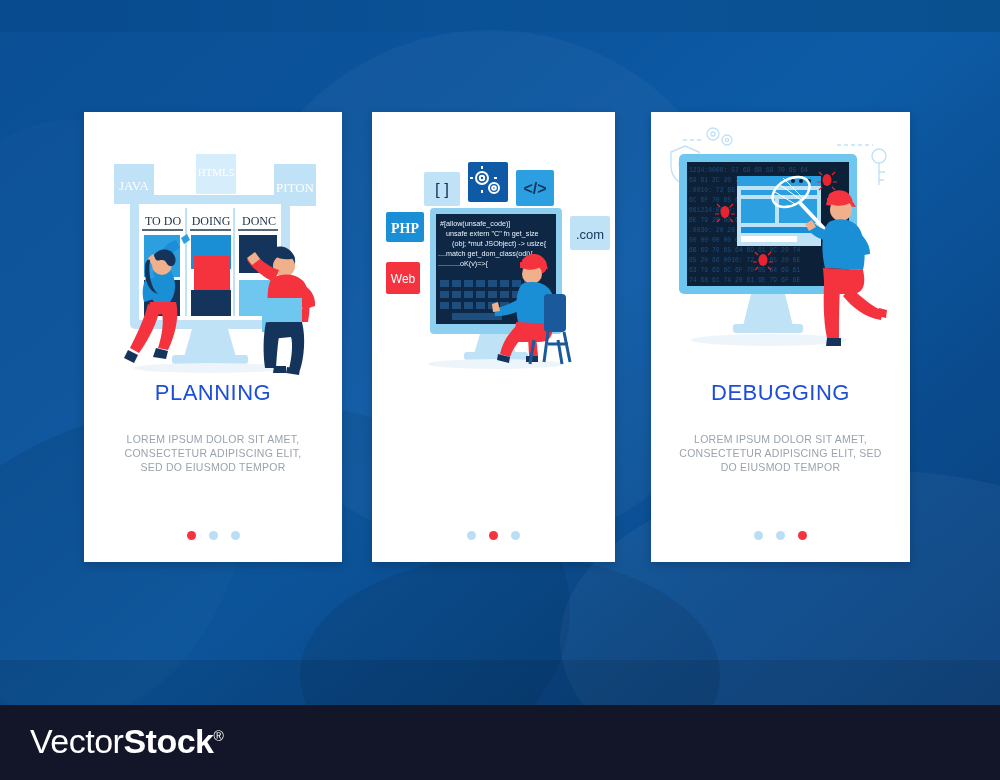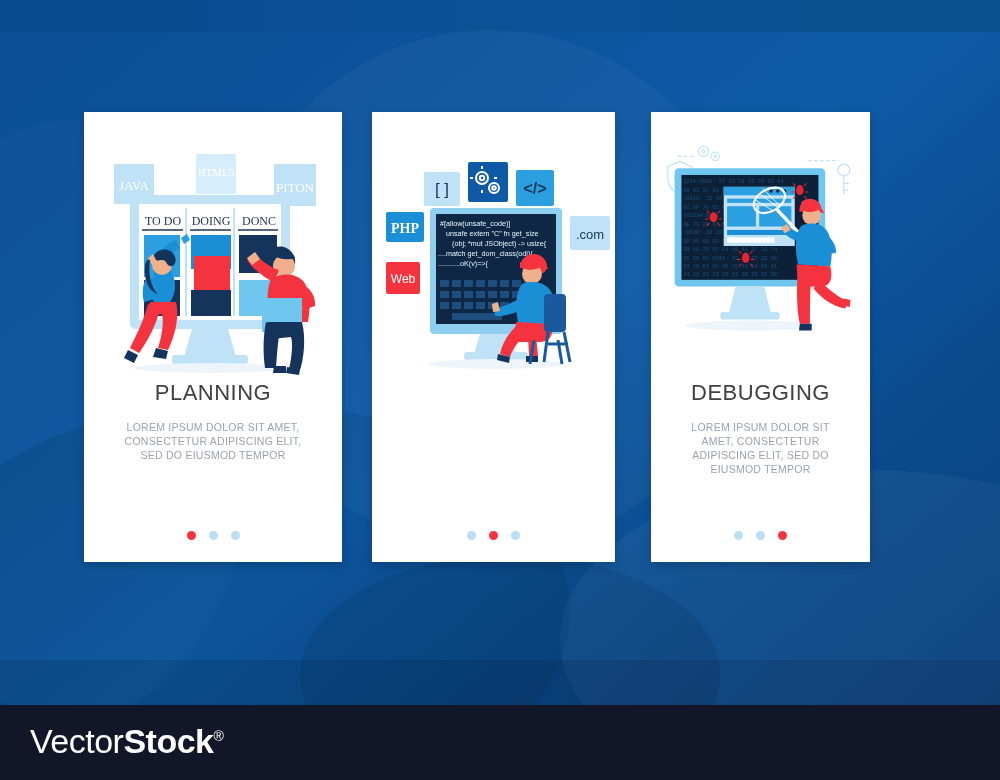--- a/index.html
+++ b/index.html
@@ -49,33 +49,33 @@
   }
 
   
   .card{
     position:absolute;background:#ffffff;
     box-shadow:0 3px 9px rgba(0,0,0,.18);
     overflow:hidden;
   }
   #card1{left:84px;top:112px;width:258px;height:450px;}
   #card2{left:372px;top:112px;width:243px;height:450px;}
-  #card3{left:651px;top:112px;width:219px;height:450px;}
+  #card3{left:651px;top:112px;width:259px;height:450px;}
 
   .art{position:relative;width:100%;height:268px;}
   .art svg{position:absolute;left:0;top:0;width:100%;height:100%;}
 
   .card-title{
     text-align:center;font-size:22px;letter-spacing:.5px;
-    color:#404040;font-weight:400;margin:0;padding:0 4px;
+    color:#1d4ed8;font-weight:400;margin:0;padding:0 4px;
   }
   #card2 .card-title{font-size:21.5px;letter-spacing:0;}
   .card-sub{
     text-align:center;font-size:10.5px;line-height:14px;
-    color:#9aa3ad;margin:14px auto 0;padding:0 28px;max-width:230px;
+    color:#9aa3ad;margin:26px auto 0;padding:0 28px;max-width:230px;
     letter-spacing:.25px;
   }
   .dots{
     position:absolute;left:0;right:0;bottom:22px;
     display:flex;justify-content:center;gap:13px;
   }
   .dot{width:9px;height:9px;border-radius:50%;background:#b9def5;}
   .dot.active{background:#f5333f;}
 </style>
 </head>

